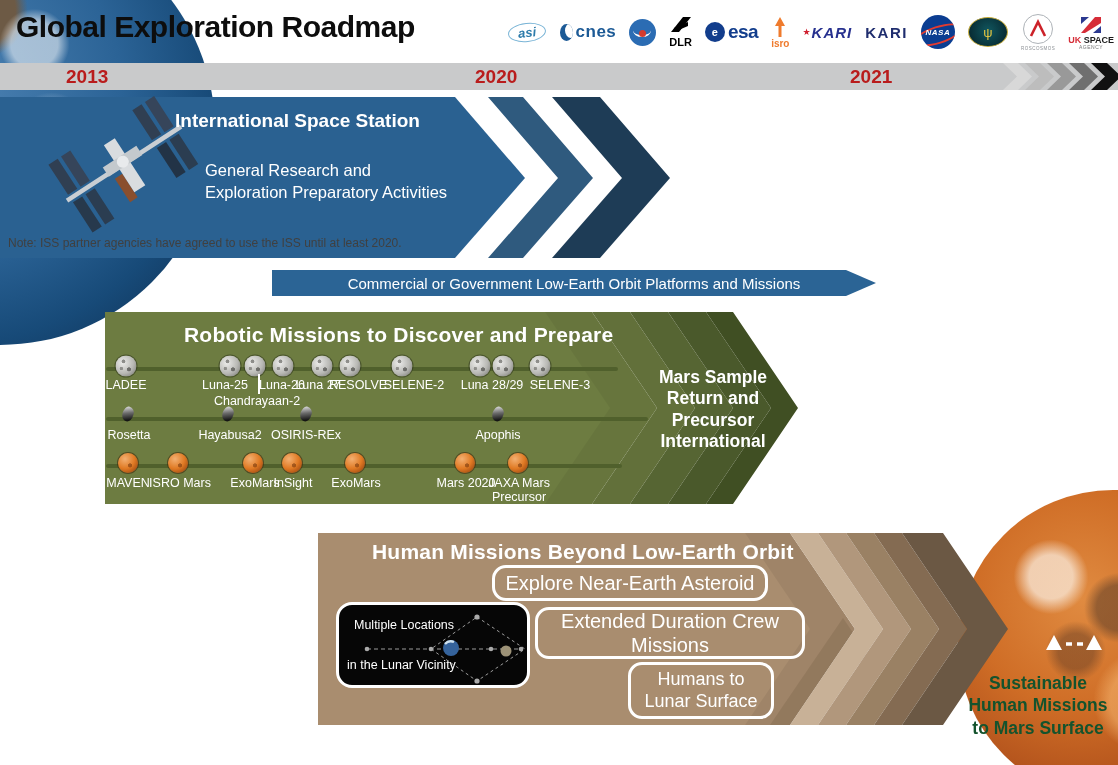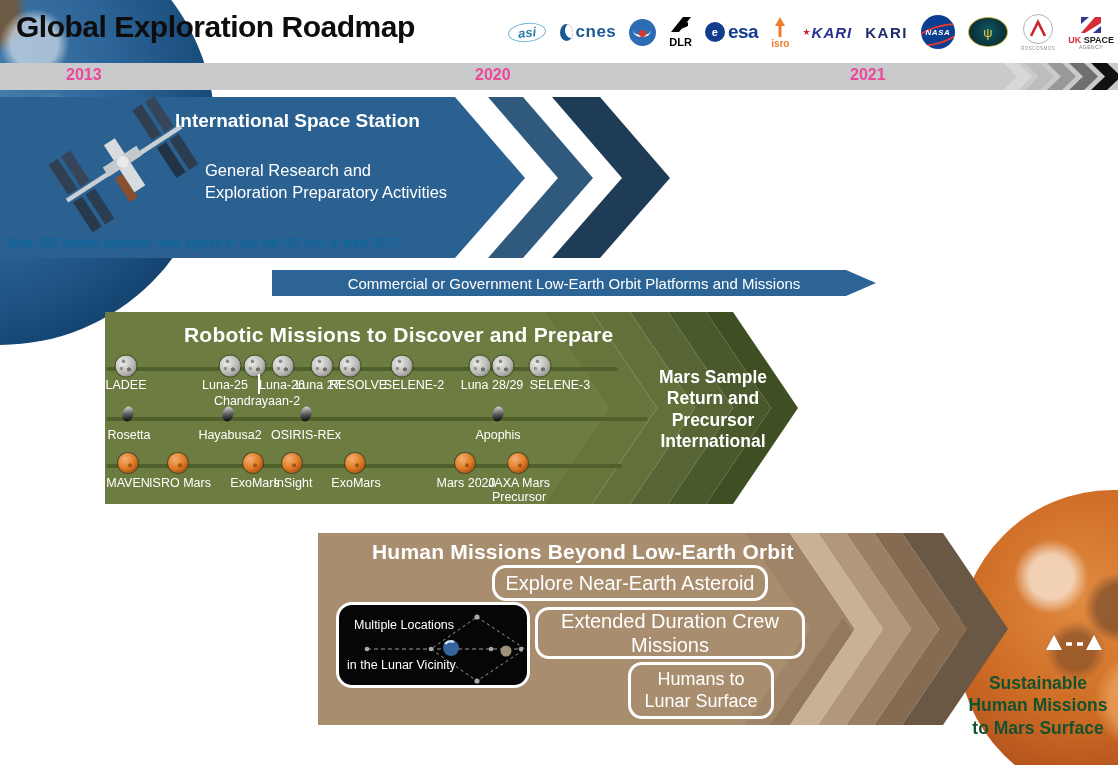--- a/index.html
+++ b/index.html
@@ -35,41 +35,41 @@
   .ssau{width:38px;height:28px;border-radius:50%;background:radial-gradient(circle at 50% 45%,#10565e,#082d35 75%);
         border:1px solid #c2a93c;color:#e6c63f;font-size:13px;display:flex;align-items:center;justify-content:center;}
   .ros-circ{width:28px;height:28px;border-radius:50%;border:1.5px solid #aeb3b8;background:#fff;display:flex;align-items:center;justify-content:center;}
   .ros-sub{font-size:4.5px;color:#8b8f94;letter-spacing:.5px;margin-top:1px;}
   .uk-stack{display:flex;flex-direction:column;align-items:center;line-height:1;}
   .uk-main{font-size:9px;font-weight:bold;}
   .uk-main .uk-red{color:#d62d38;} .uk-main .uk-blk{color:#1a1a1a;}
   .uk-sub{font-size:5px;color:#777;letter-spacing:.5px;}
   
   #tbar{left:0;top:63px;width:1118px;height:27px;background:#c9cacb;}
-  .year{top:66px;font-size:16px;font-weight:bold;color:#ec4899;}
+  .year{top:66px;font-size:19px;font-weight:bold;color:#b91c1c;}
   
   .layer{left:0;top:0;pointer-events:none;}
   
   #earth{left:-215px;top:-85px;width:430px;height:430px;border-radius:50%;
     background:
       radial-gradient(circle at 58% 30%, rgba(255,255,255,.55) 0 6%, transparent 9%),
       radial-gradient(circle at 50% 62%, rgba(255,255,255,.38) 0 10%, transparent 14%),
       radial-gradient(circle at 62% 50%, rgba(250,250,252,.30) 0 7%, transparent 11%),
       radial-gradient(circle at 45% 22%, #6d5a45 0 9%, transparent 12%),
       radial-gradient(circle at 40% 40%, #4d83b4, #2b6396 45%, #174a78 70%, #0d2c4e 95%);}
   #mars{left:958px;top:490px;width:310px;height:310px;border-radius:50%;
     background:
       radial-gradient(circle at 30% 28%, rgba(250,235,220,.75) 0 7%, transparent 12%),
       radial-gradient(circle at 52% 38%, rgba(90,60,40,.55) 0 9%, transparent 14%),
       radial-gradient(circle at 38% 52%, rgba(90,55,35,.45) 0 7%, transparent 12%),
       radial-gradient(circle at 60% 68%, rgba(250,190,120,.5) 0 12%, transparent 18%),
       radial-gradient(circle at 40% 35%, #e08b41, #cf6d26 40%, #b5551d 65%, #8a4318 90%);}
   #iss-title{left:175px;top:110px;font-size:19px;font-weight:bold;color:#fff;}
   #iss-sub{left:205px;top:159px;width:250px;font-size:16.5px;color:#fff;line-height:1.35;}
-  #iss-note{left:8px;top:236px;font-size:12px;color:#0369a1;}
+  #iss-note{left:8px;top:236px;font-size:12px;color:#404040;}
   #leo-label{left:272px;top:270px;width:604px;height:26px;display:flex;align-items:center;justify-content:center;
              font-size:15px;color:#fff;}
   #rob-title{left:162px;top:323px;font-size:21px;font-weight:bold;color:#fff;letter-spacing:.2px;margin-left:22px;}
   .arrow-label{color:#fff;font-weight:bold;font-size:17.5px;line-height:1.22;text-align:center;transform:translateX(-50%);}
   #hum-title{left:372px;top:540px;font-size:21px;font-weight:bold;color:#fff;letter-spacing:.2px;}
   .mline{position:absolute;height:3.5px;background:#50602c;border-radius:2px;}
   .moon{position:absolute;width:21px;height:21px;border-radius:50%;transform:translate(-50%,-50%);
     background:
       radial-gradient(circle at 64% 66%, rgba(55,55,52,.6) 0 9%, transparent 12%),
       radial-gradient(circle at 38% 28%, rgba(70,70,66,.55) 0 8%, transparent 11%),

